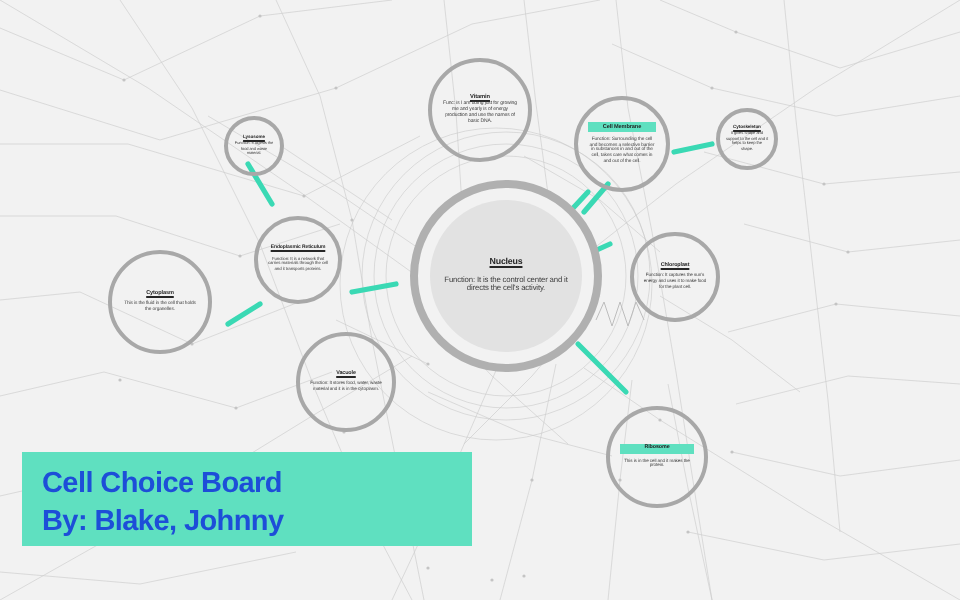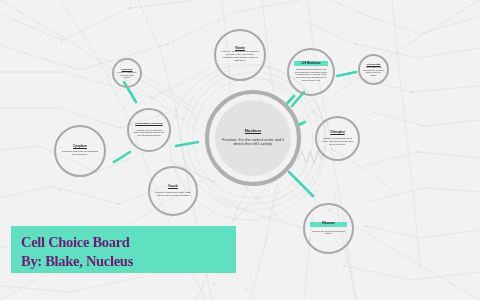--- a/index.html
+++ b/index.html
@@ -200,25 +200,25 @@
     left: 11px;
     top: 226px;
     width: 225px;
     height: 47px;
     background: #5fe0c0;
     z-index: 6;
     box-sizing: border-box;
     padding: 7px 10px 0 10px;
   }
   #title-banner .t-line {
-    font-family: Liberation Serif, serif;
+    font-family: Liberation Sans, sans-serif;
     font-weight: bold;
     font-size: 14.5px;
     line-height: 1.33;
-    color: #701a75;
+    color: #1d4ed8;
     letter-spacing: -0.02em;
   }
 </style>
 </head>
 <body>
 
 <div id="canvas">
 
   <svg class="web" viewBox="0 0 480 300" preserveAspectRatio="none">
     <g stroke="#cfcfcf" stroke-width="0.35" fill="none">
@@ -378,16 +378,16 @@
 
   <div class="node ring" id="node-vacuole">
     <div class="node-inner">
       <div class="n-title underlined">Vacuole</div>
       <div class="n-body">Function: It stores food, water, waste material and it is in the cytoplasm.</div>
     </div>
   </div>
 
   <div id="title-banner">
     <div class="t-line">Cell Choice Board</div>
-    <div class="t-line">By: Blake, Nucleus</div>
+    <div class="t-line">By: Blake, Johnny</div>
   </div>
 
 </div>
 
 </body></html>

